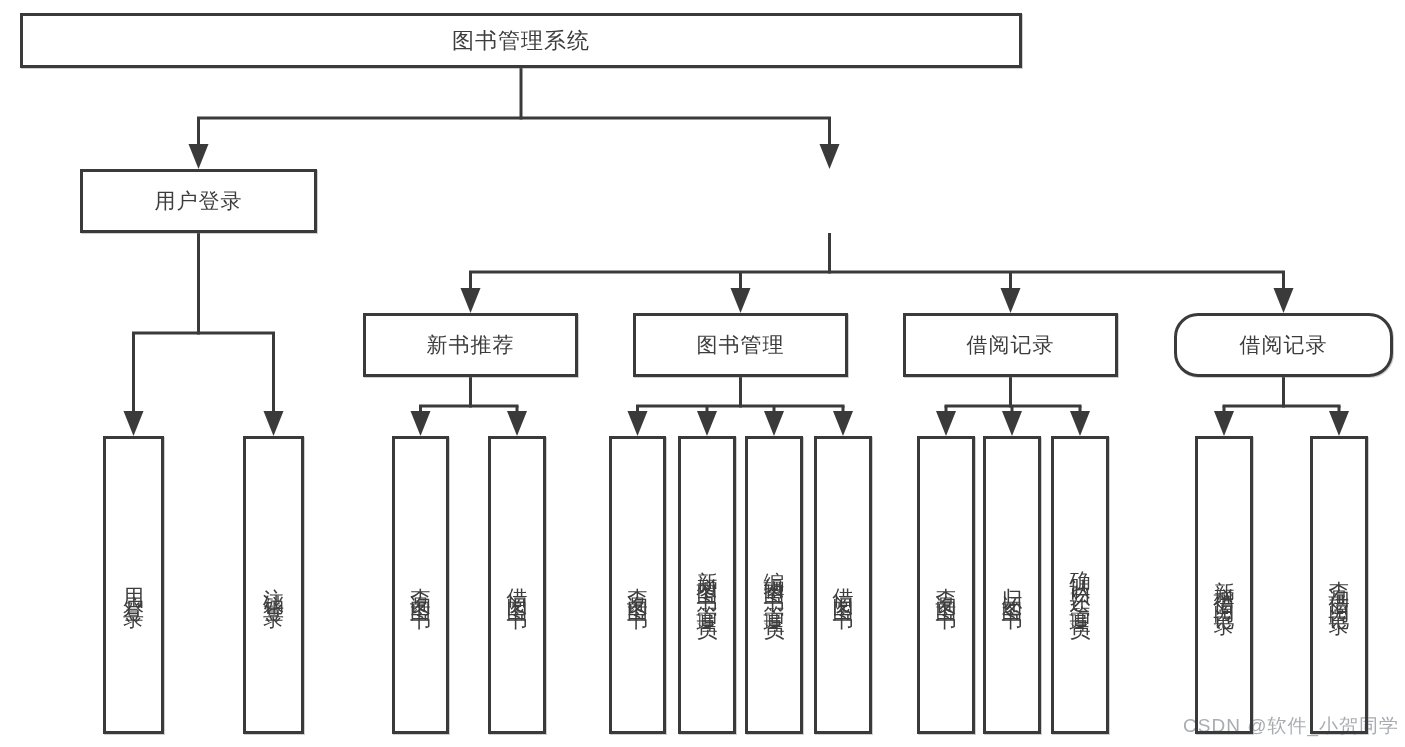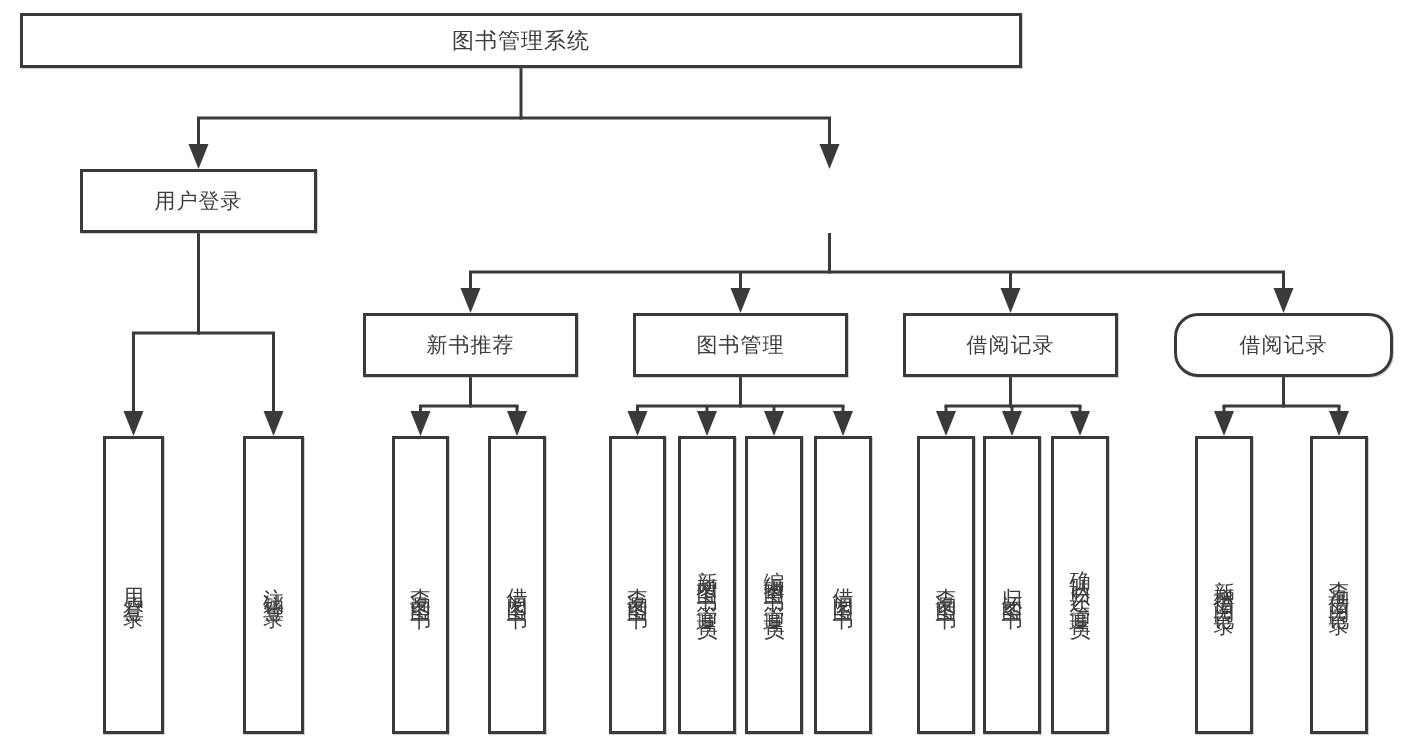--- a/index.html
+++ b/index.html
@@ -199,14 +199,15 @@
     <span class="vtext">确认归还（管理员）</span>
   </div>
 
   <div class="box leaf" style="left:1195px; width:58px;">
     <span class="vtext">新增借阅记录</span>
   </div>
   <div class="box leaf" style="left:1310px; width:58px;">
     <span class="vtext">查询借阅记录</span>
   </div>
 
+  <div class="watermark">CSDN @软件_小贺同学</div>
 
 </div>
 
 </body></html>

